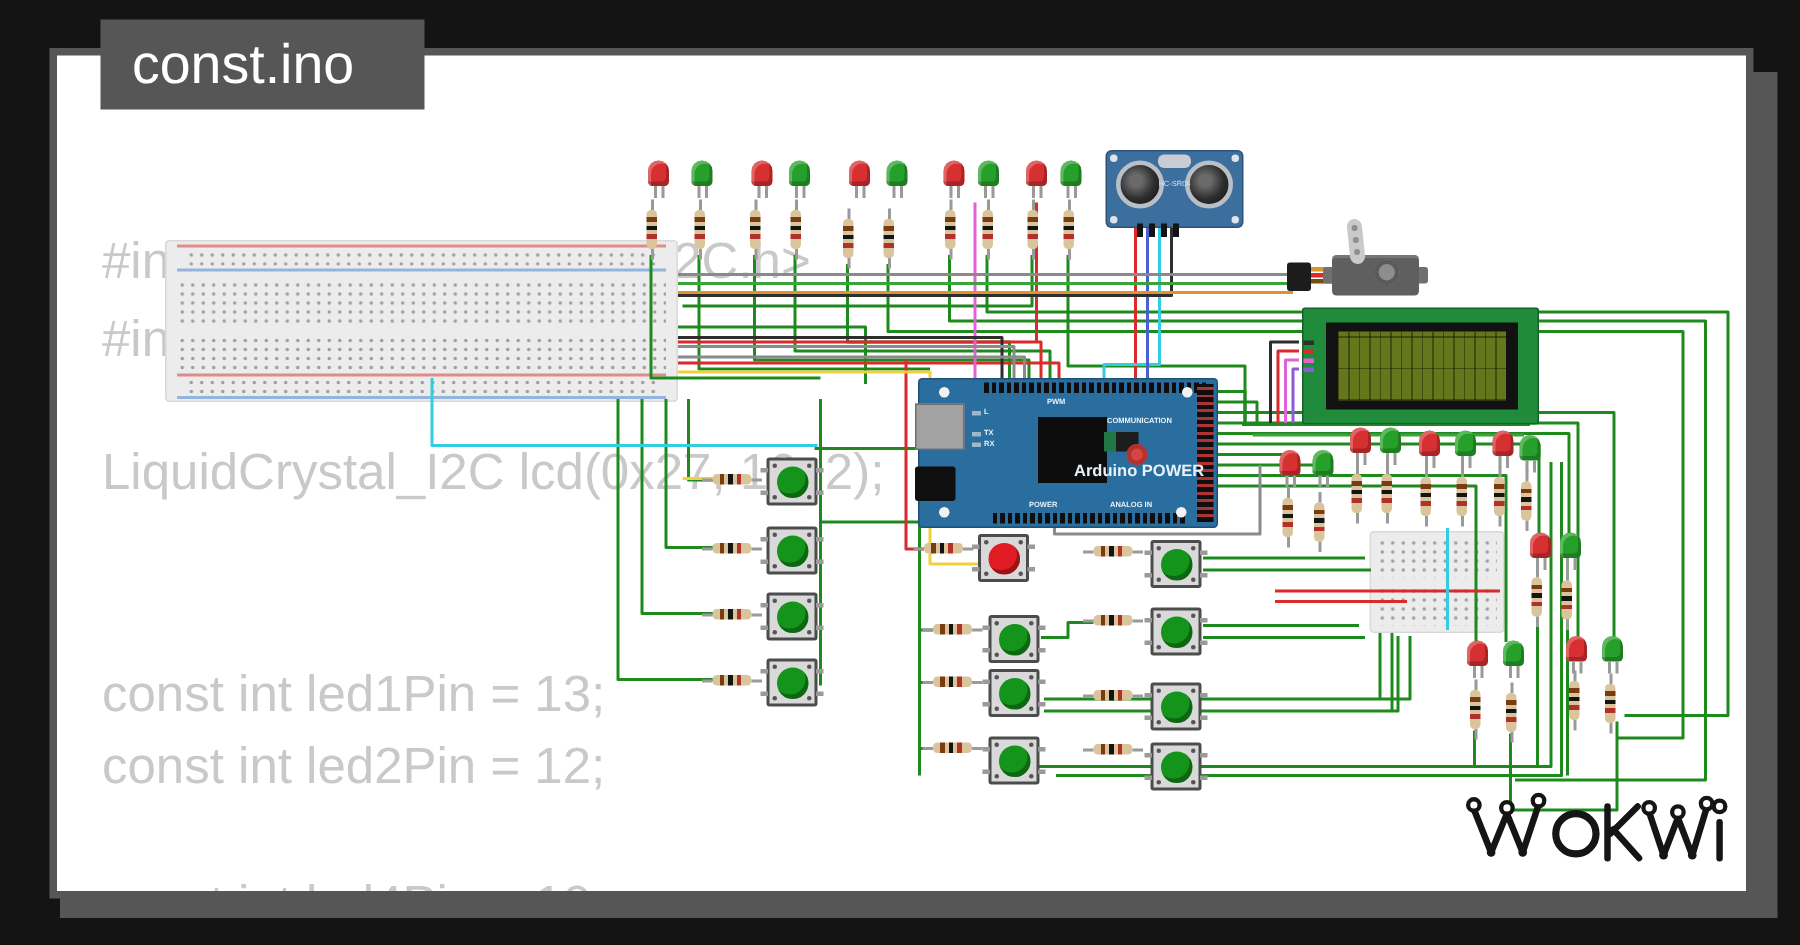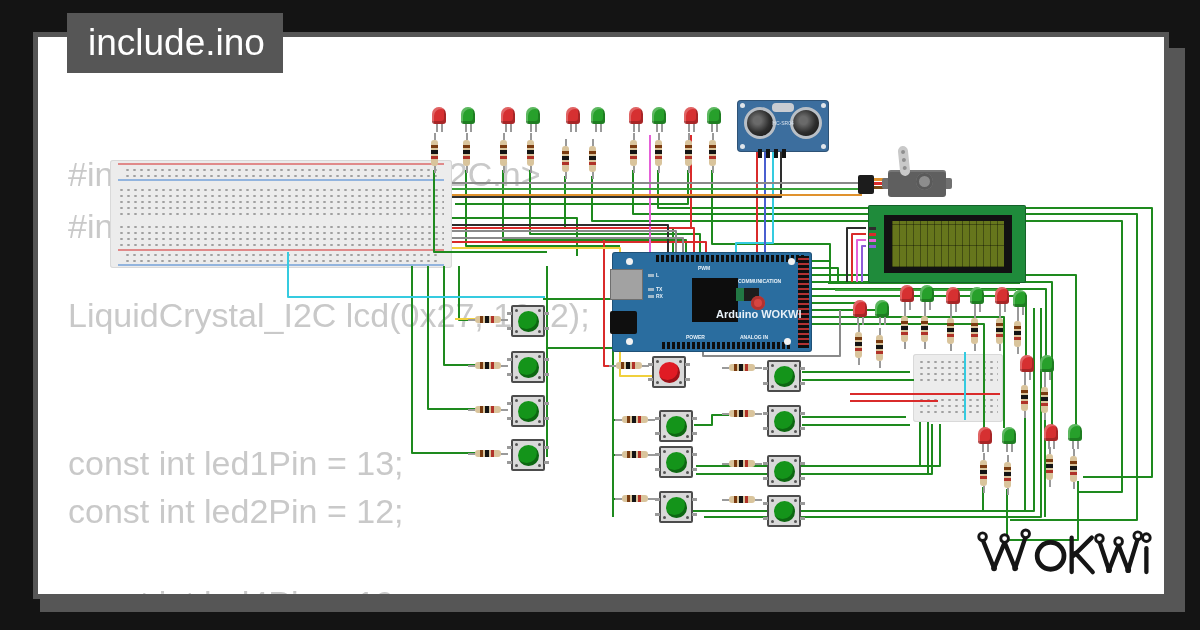--- a/index.html
+++ b/index.html
@@ -204,21 +204,21 @@
             <div class="hdrv" style="left:186px;top:4px;height:92px"></div>
             <div class="usb"></div>
             <div class="jack"></div>
             <div class="chip"></div>
             <div class="chip2"></div>
             <div class="reset"></div>
             <div class="hole" style="left:14px;top:6px"></div>
             <div class="hole" style="left:176px;top:6px"></div>
             <div class="hole" style="left:14px;top:86px"></div>
             <div class="hole" style="left:172px;top:86px"></div>
-            <div class="lbl" style="left:104px;top:56px;font-size:11px">Arduino WOKWI</div>
+            <div class="lbl" style="left:104px;top:56px;font-size:11px">Arduino POWER</div>
             <div class="lbl" style="left:86px;top:13px;font-size:5px">PWM</div>
             <div class="lbl" style="left:126px;top:26px;font-size:5px">COMMUNICATION</div>
             <div class="lbl" style="left:74px;top:82px;font-size:5px">POWER</div>
             <div class="lbl" style="left:128px;top:82px;font-size:5px">ANALOG IN</div>
             <div class="sled" style="left:36px;top:22px"></div>
             <div class="lbl" style="left:44px;top:20px;font-size:5px">L</div>
             <div class="sled" style="left:36px;top:36px"></div>
             <div class="lbl" style="left:44px;top:34px;font-size:5px">TX</div>
             <div class="sled" style="left:36px;top:43px"></div>
             <div class="lbl" style="left:44px;top:41px;font-size:5px">RX</div>
@@ -572,15 +572,15 @@
               <circle cx="44" cy="47" r="3"></circle>
             <circle cx="142" cy="49" r="3"></circle>
               <circle cx="162" cy="49" r="3"></circle>
           </g>
         </svg>
       </div>
     </div>
   </div>
 
   <div id="title-box">
-    <span class="t">include.ino</span>
+    <span class="t">const.ino</span>
   </div>
 </div>
 
 </body></html>

